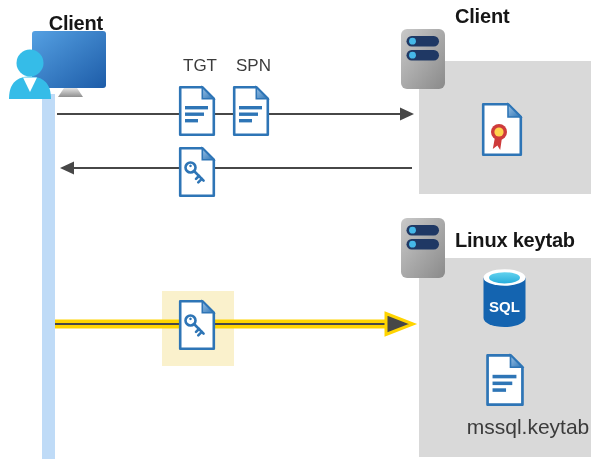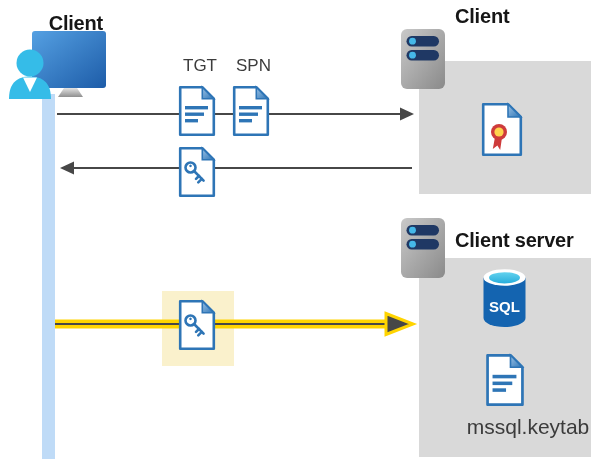--- a/index.html
+++ b/index.html
@@ -217,17 +217,17 @@
 
   <div class="h1 client-lbl">Client</div>
 
   <div class="ticket-lbl tgt-lbl">TGT</div>
   <div class="ticket-lbl spn-lbl">SPN</div>
 
   <div class="h1 dc-lbl">
     <span>Client</span>
   </div>
 
-  <div class="h1 linux-lbl">Client server</div>
+  <div class="h1 linux-lbl">Linux keytab</div>
 
   <div class="keytab-lbl">mssql.keytab</div>
 
 </div>
 
 </body></html>

